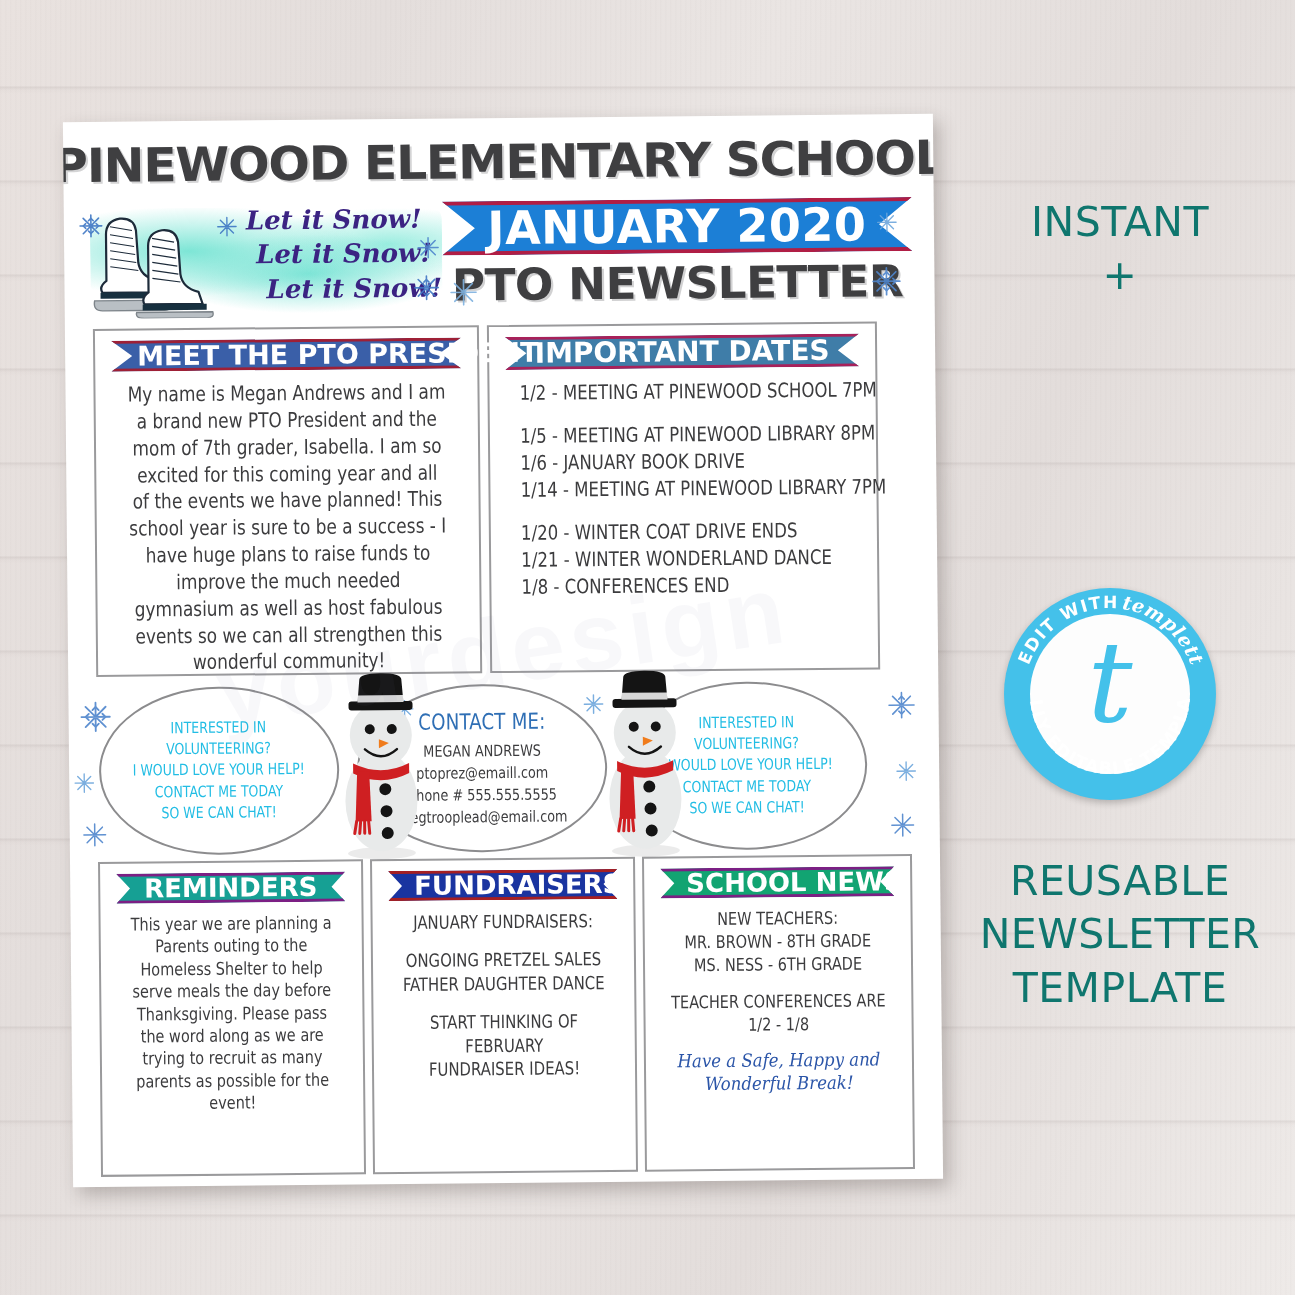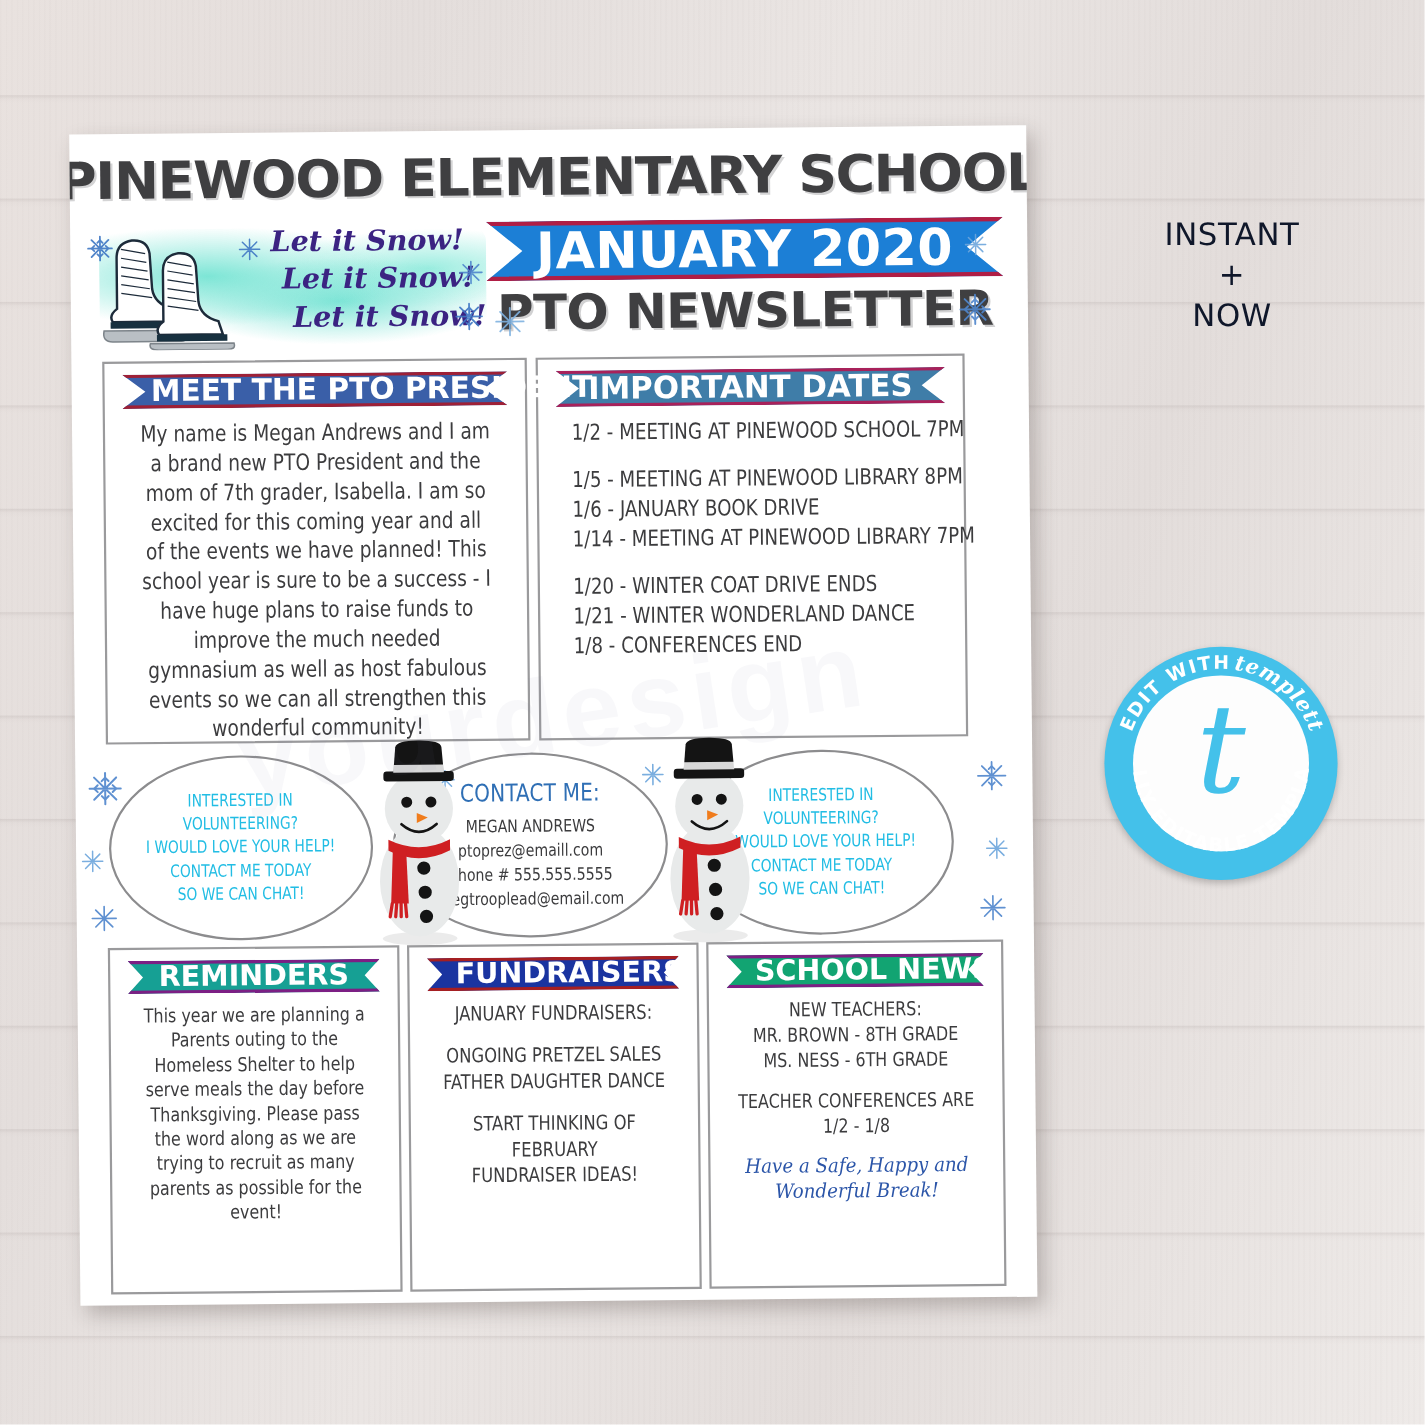--- a/index.html
+++ b/index.html
@@ -216,22 +216,22 @@
   }
 
   
   .rightCol {
     position: absolute; left: 945px; top: 0; width: 350px; height: 1295px;
   }
   .promo {
     position: absolute; width: 100%;
     text-align: center;
     font-family: "DejaVu Sans", sans-serif;
-    color: #0f172a;
-    font-size: 28px;
+    color: #0f766e;
+    font-size: 41px;
     line-height: 1.30;
     letter-spacing: 0.5px;
     font-weight: 400;
   }
   #promoTop { top: 196px; }
   #promoBottom { top: 855px; }
 
   
   #badge {
     position: absolute; left: 1004px; top: 588px;
@@ -526,23 +526,27 @@
       </div>
     </div>
   </div>
 
 </div>
 
 <div class="rightCol">
   <div class="promo" id="promoTop">
     <div>INSTANT</div>
     <div>+</div>
-    <div>NOW</div>
-  </div>
-
+  </div>
+
+  <div class="promo" id="promoBottom">
+    <div>REUSABLE</div>
+    <div>NEWSLETTER</div>
+    <div>TEMPLATE</div>
+  </div>
 </div>
 
 <div id="badge">
   <div class="ring"></div>
   <div class="tglyph">t</div>
   <svg class="arcText" viewBox="0 0 212 212">
     <defs>
       <path id="arcTop" d="M 20 106 A 86 86 0 0 1 192 106"></path>
       <path id="arcBot" d="M 26 106 A 80 80 0 0 0 186 106"></path>
     </defs>

